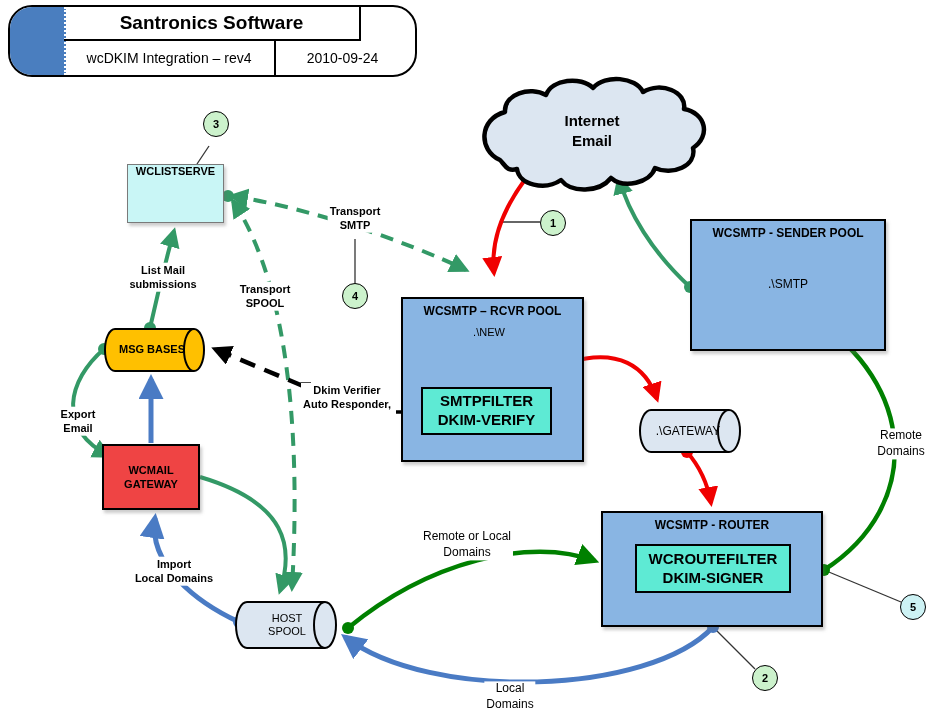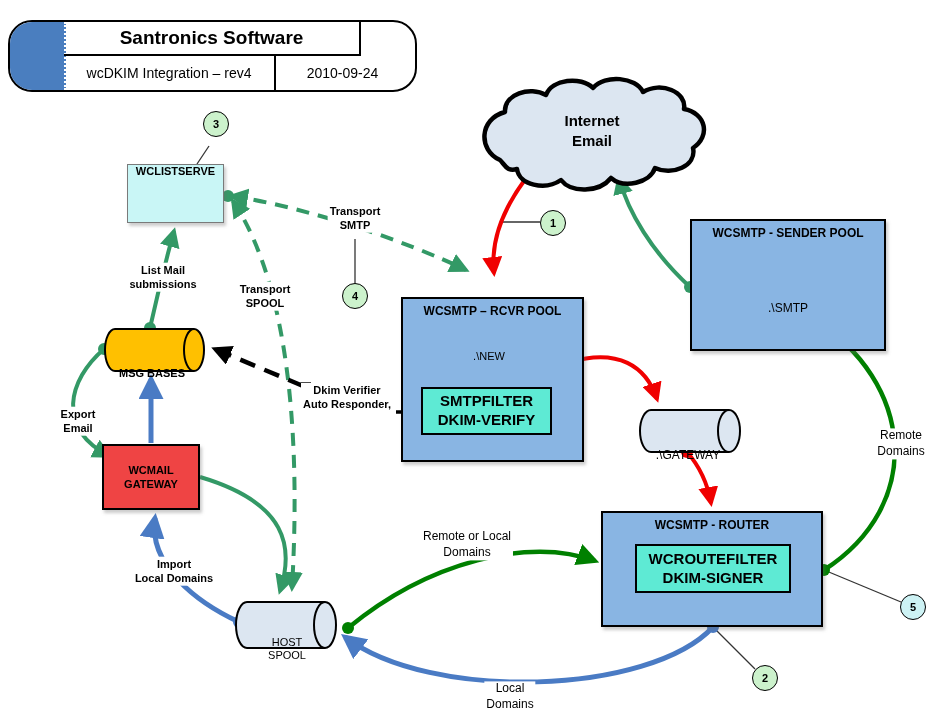--- a/index.html
+++ b/index.html
@@ -3,21 +3,21 @@
 <meta charset="utf-8">
 <style>
   html,body{margin:0;padding:0;background:#fff;}
   .stage{
     position:relative;width:935px;height:714px;background:#ffffff;overflow:hidden;
     font-family:"Liberation Sans",sans-serif;color:#000;
   }
   svg.wires{position:absolute;left:0;top:0;width:935px;height:714px;}
 
   
-  .hdr{position:absolute;left:8px;top:20px;width:405px;height:68px;border:2px solid #000;
+  .hdr{position:absolute;left:8px;top:5px;width:405px;height:68px;border:2px solid #000;
        border-radius:24px;background:#fff;overflow:hidden;}
   .hdr-tab{position:absolute;left:0;top:0;width:54px;height:100%;background:#4a7ebf;
        border-right:2px dotted #fff;}
   .hdr-title{position:absolute;left:54px;top:0;width:295px;height:32px;border-right:2px solid #000;
        border-bottom:2px solid #000;display:flex;align-items:center;justify-content:center;
        font-weight:bold;font-size:19px;}
   .hdr-sub1{position:absolute;left:54px;top:34px;width:210px;height:34px;border-right:2px solid #000;
        display:flex;align-items:center;justify-content:center;font-size:14px;}
   .hdr-sub2{position:absolute;left:266px;top:34px;width:133px;height:34px;
        display:flex;align-items:center;justify-content:center;font-size:14px;}
@@ -34,21 +34,21 @@
   .orangebox{background:#ef4444;display:flex;flex-direction:column;align-items:center;
        justify-content:center;font-weight:bold;font-size:11px;line-height:1.3;text-align:center;}
   .cyanbox{background:#c9f6f6;border:1.5px solid #7a7a7a;display:flex;
        justify-content:center;font-weight:bold;font-size:11px;}
 
   
   .elabel{position:absolute;transform:translate(-50%,-50%);text-align:center;background:#fff;
        font-size:11px;font-weight:bold;line-height:1.3;white-space:nowrap;padding:0 2px;}
   .elabel.reg{font-weight:normal;font-size:12px;background:transparent;}
   .cyl-label{position:absolute;transform:translate(-50%,-50%);text-align:center;
-       font-size:11px;line-height:1.2;white-space:nowrap;margin-top:24px;}
+       font-size:11px;line-height:1.2;white-space:nowrap;}
   .cyl-label.bold{font-weight:bold;}
   .cloud-label{position:absolute;transform:translate(-50%,-50%);text-align:center;
        font-weight:bold;font-size:15px;line-height:1.35;}
 
   
   .callout{position:absolute;width:26px;height:26px;border-radius:50%;border:1.5px solid #000;
        background:#ccf2cc;display:flex;align-items:center;justify-content:center;
        font-size:11px;font-weight:bold;box-sizing:border-box;}
   .callout.cyan{background:#cdf2f4;}
 </style>

